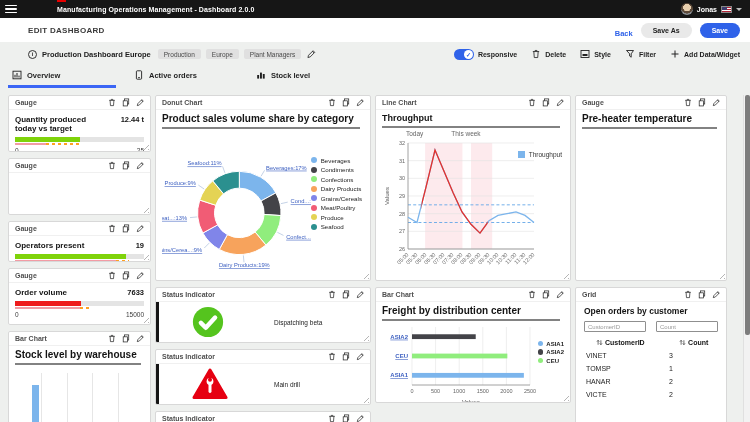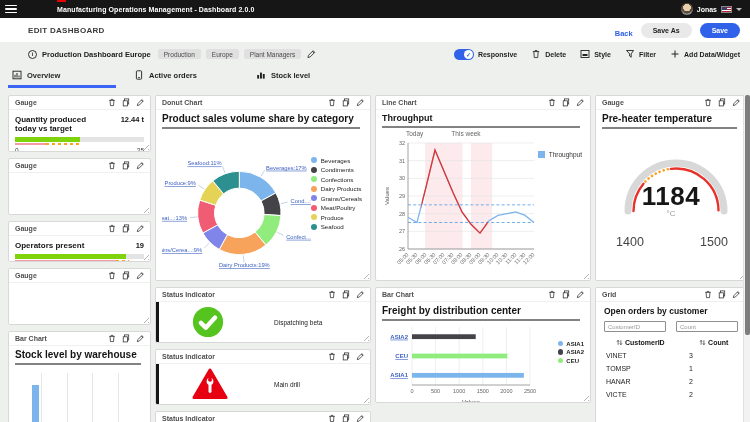--- a/index.html
+++ b/index.html
@@ -43,21 +43,21 @@
   .toggle .knob{position:absolute;right:1px;top:1px;width:9px;height:9px;border-radius:50%;background:#fff;display:flex;align-items:center;justify-content:center;font-size:6px;color:#2f62e9;font-weight:bold}
   .toggle .knob:after{content:"\2713"}
 
   .tabs{display:flex;padding:2px 0 0 8px;height:26px}
   .tab{display:flex;align-items:center;gap:5px;font-size:7.5px;font-weight:bold;color:#1f1f1f;width:122px;padding:4px 0 6px 4px;cursor:pointer;position:relative}
   .tab.active:after{content:"";position:absolute;left:0;right:14px;bottom:0;height:3px;background:#3b66f5}
 
   
   .board{position:absolute;top:53px;left:8px;right:7px;bottom:0;display:flex;gap:4px;overflow:hidden}
   .col{display:flex;flex-direction:column;gap:6px;flex:none}
-  .col1{width:143px}.col2{width:216px}.col3{width:216px}.col4{width:152px}
+  .col1{width:143px}.col2{width:216px}.col3{width:196px}.col4{width:152px}
   .widget{background:#fff;border:1px solid #d8d8d8;border-radius:2px;position:relative;overflow:hidden;flex:none}
   .w-head{height:14px;display:flex;align-items:center;justify-content:space-between;padding:0 6px;border-bottom:1px solid #f0f0f0}
   .w-type{font-size:7px;font-weight:bold;color:#4f4f4f}
   .w-actions{display:flex;align-items:center;gap:6px}
   .w-actions svg{width:8px;height:9px;cursor:pointer}
   .w-body{padding:3px 6px}
   .rsz{position:absolute;right:1px;bottom:1px;width:7px;height:7px;clip-path:polygon(100% 0,100% 100%,0 100%);background:repeating-linear-gradient(135deg,#b5b5b5 0 1px,transparent 1px 3px)}
 
   .w-title{font-size:10px;font-weight:bold;color:#141414}
   .title-rule{height:1.5px;background:#828282;margin:3px 0 2px;width:98%}
@@ -334,20 +334,37 @@
               </svg>
               <svg viewBox="0 0 10 11">
                 <rect x="3.2" y="1" width="5.2" height="6.4" fill="none" stroke="#222" stroke-width="0.9"></rect>
                 <rect x="1.5" y="3.4" width="5.2" height="6.4" fill="#fff" stroke="#222" stroke-width="0.9"></rect>
               </svg>
               <svg viewBox="0 0 10 11">
                 <path d="M1.6 9.4l.7-2.5 5-5 1.8 1.8-5 5zM6.6 2.6l1.8 1.8" fill="none" stroke="#222" stroke-width="0.9"></path>
               </svg>
             </span>
           </div>
+        <div class="w-body">
+          <div class="g-row">
+              <span class="g-title">Order volume</span>
+              <span class="g-value">7633</span>
+            </div>
+          <div class="g-track">
+              <div class="g-fill" style="width: 51%; background: rgb(238, 28, 28);"></div>
+            </div>
+          <div class="g-sub">
+              <i class="solid" style="width: 50%;"></i>
+              <i class="dash" style="left: 50%; width: 8%;"></i>
+            </div>
+          <div class="g-minmax">
+              <span>0</span>
+              <span>15000</span>
+            </div>
+        </div>
       <div class="rsz"></div>
         </div>
 
       <div class="widget" style="height:150px">
         <div class="w-head">
             <span class="w-type">Bar Chart</span>
             <span class="w-actions">
               <svg viewBox="0 0 10 11">
                 <path d="M1.5 2.8h7M4 2.8V1.6h2v1.2M2.6 2.8l.5 6.6h3.8l.5-6.6" fill="none" stroke="#222" stroke-width="0.9"></path>
               </svg>
@@ -690,32 +707,20 @@
                 <rect x="1.5" y="3.4" width="5.2" height="6.4" fill="#fff" stroke="#222" stroke-width="0.9"></rect>
               </svg>
               <svg viewBox="0 0 10 11">
                 <path d="M1.6 9.4l.7-2.5 5-5 1.8 1.8-5 5zM6.6 2.6l1.8 1.8" fill="none" stroke="#222" stroke-width="0.9"></path>
               </svg>
             </span>
           </div>
         <div class="w-body">
           <div class="w-title">Pre-heater temperature</div>
           <div class="title-rule"></div>
-          <div class="ph-wrap">
-            <svg id="preheat-svg" width="140" height="84" viewBox="0 0 140 84">
-                <path d="M22 76 A48 48 0 0 1 118 76" stroke="#d8d8d8" stroke-width="7" fill="none" stroke-linecap="round"></path>
-                <path d="M27.5 76 A42.5 42.5 0 0 1 37.44311116744344 48.68152658832207" stroke="#e8312a" stroke-width="2.4" fill="none" stroke-linecap="round"></path>
-                <path d="M39.42805848560732 46.47701925549262 A42.5 42.5 0 0 1 61.89061769649685 34.28084470347428" stroke="#ffa023" stroke-width="2.6" fill="none" stroke-linecap="round" stroke-dasharray="0.1 4.2"></path>
-                <path d="M64.82055290528123 33.81678855524381 A42.5 42.5 0 0 1 112.49352704414663 75.25827272641546" stroke="#e8312a" stroke-width="2.4" fill="none" stroke-linecap="round"></path>
-              </svg>
-            <div class="ph-val">1184</div>
-            <div class="ph-unit">°C</div>
-            <div class="ph-min">1400</div>
-            <div class="ph-max">1500</div>
-          </div>
         </div>
       <div class="rsz"></div>
         </div>
 
       <div class="widget" style="height:151px">
         <div class="w-head">
             <span class="w-type">Grid</span>
             <span class="w-actions">
               <svg viewBox="0 0 10 11">
                 <path d="M1.5 2.8h7M4 2.8V1.6h2v1.2M2.6 2.8l.5 6.6h3.8l.5-6.6" fill="none" stroke="#222" stroke-width="0.9"></path>

